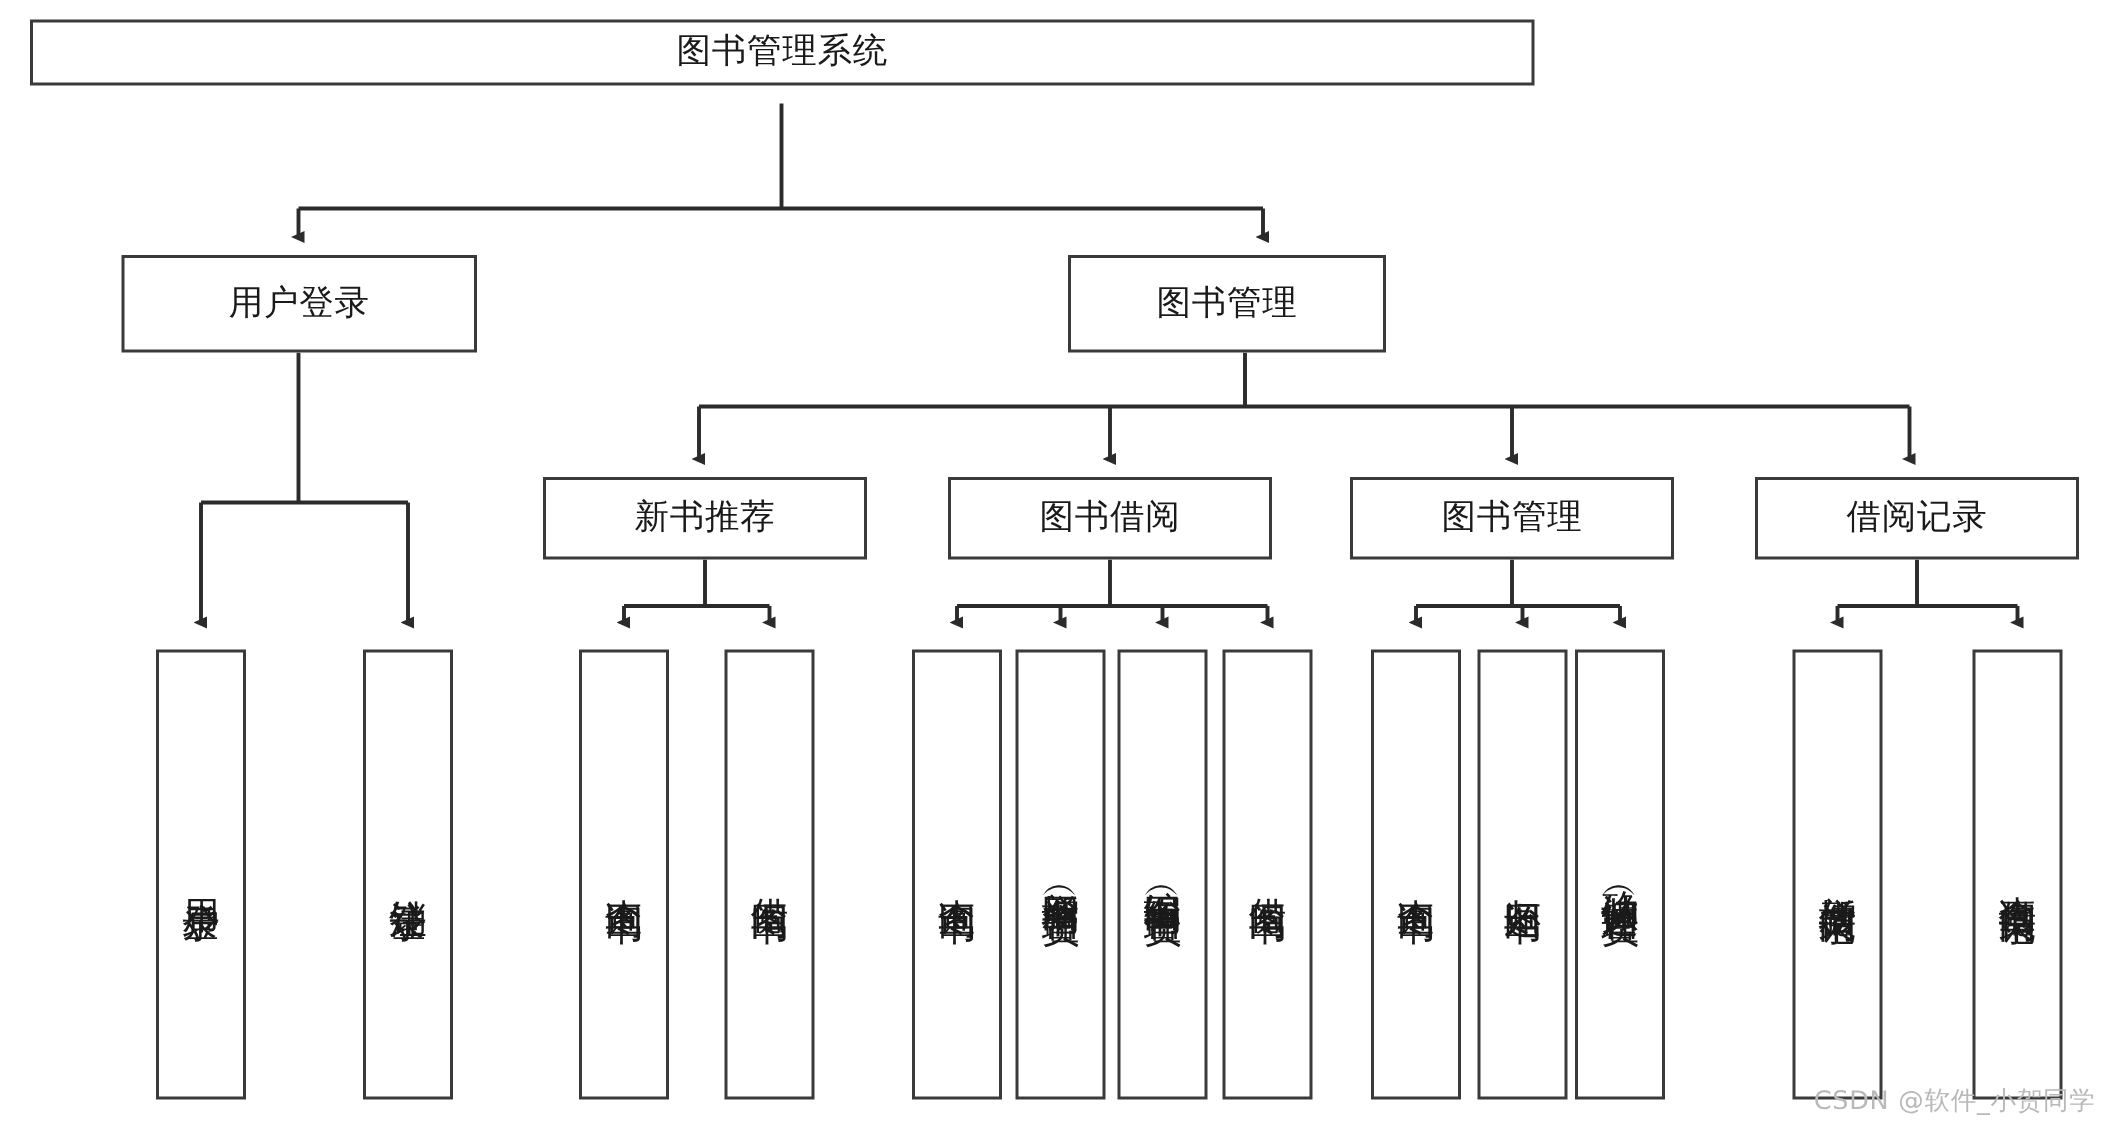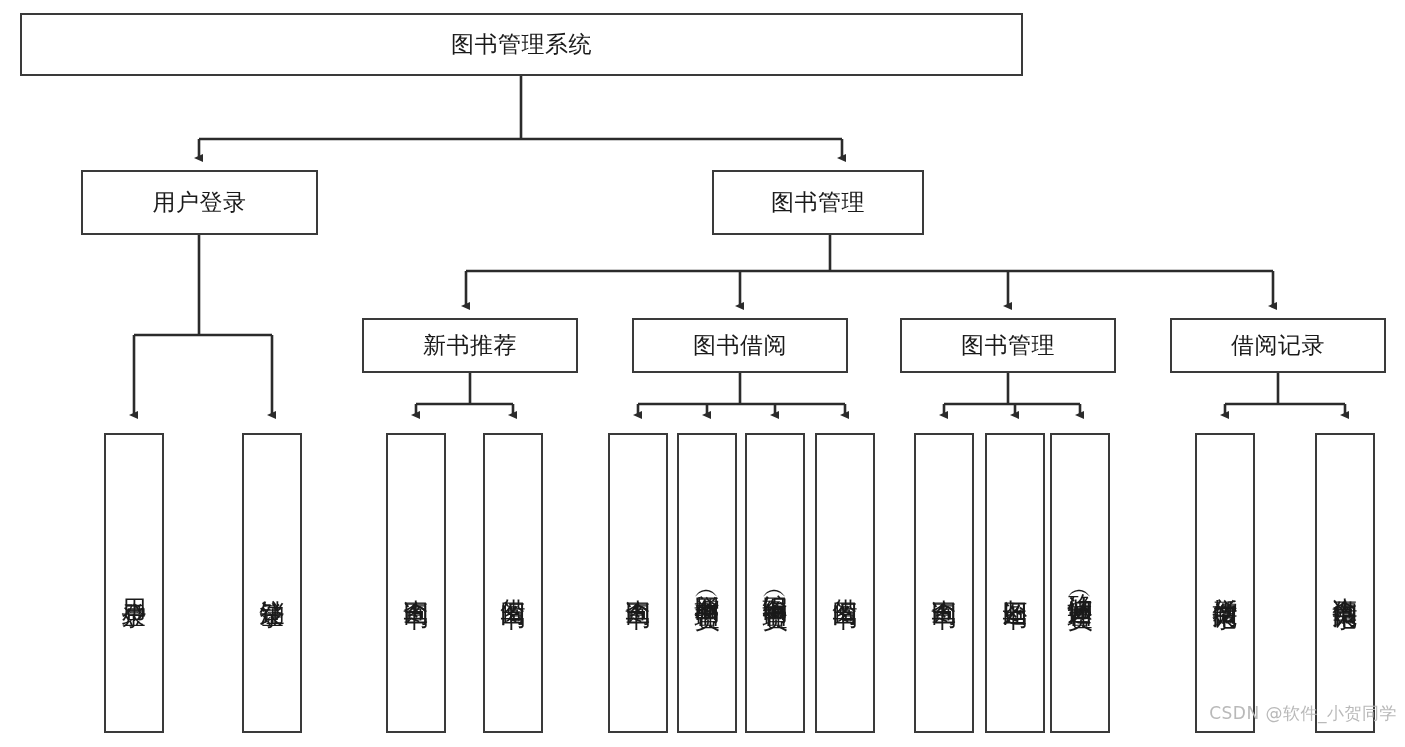--- a/index.html
+++ b/index.html
@@ -56,21 +56,21 @@
     text-orientation: upright;
     font-size: 25px;
     line-height: 1.08;
     letter-spacing: 2px;
     white-space: nowrap;
     max-height: 272px;
   }
   #watermark {
     position: absolute;
     right: 8px;
-    bottom: 22px;
+    bottom: 2px;
     font-size: 17px;
     color: #b9b9b9;
     letter-spacing: 0.5px;
     white-space: nowrap;
     font-family: "DejaVu Sans", "Liberation Sans", sans-serif;
   }
 </style>
 </head>
 <body>
 
@@ -119,21 +119,21 @@
       <path d="M1015,404 L1015,415" marker-end="url(#arrow)"></path>
       <path d="M1080,404 L1080,415" marker-end="url(#arrow)"></path>
 
       <path d="M1278,373 L1278,404"></path>
       <path d="M1225,404 L1345,404"></path>
       <path d="M1225,404 L1225,415" marker-end="url(#arrow)"></path>
       <path d="M1345,404 L1345,415" marker-end="url(#arrow)"></path>
     </g>
   </svg>
 
-  <div class="node h root" style="left:20px; top:13px; width:1003px; height:63px;">
+  <div class="node h root" style="left:20px; top:13px; width:1003px; height:44px;">
     <span class="label">图书管理系统</span>
   </div>
 
   <div class="node h" style="left:81px; top:170px; width:237px; height:65px;">
     <span class="label">用户登录</span>
   </div>
   <div class="node h" style="left:712px; top:170px; width:212px; height:65px;">
     <span class="label">图书管理</span>
   </div>
 

